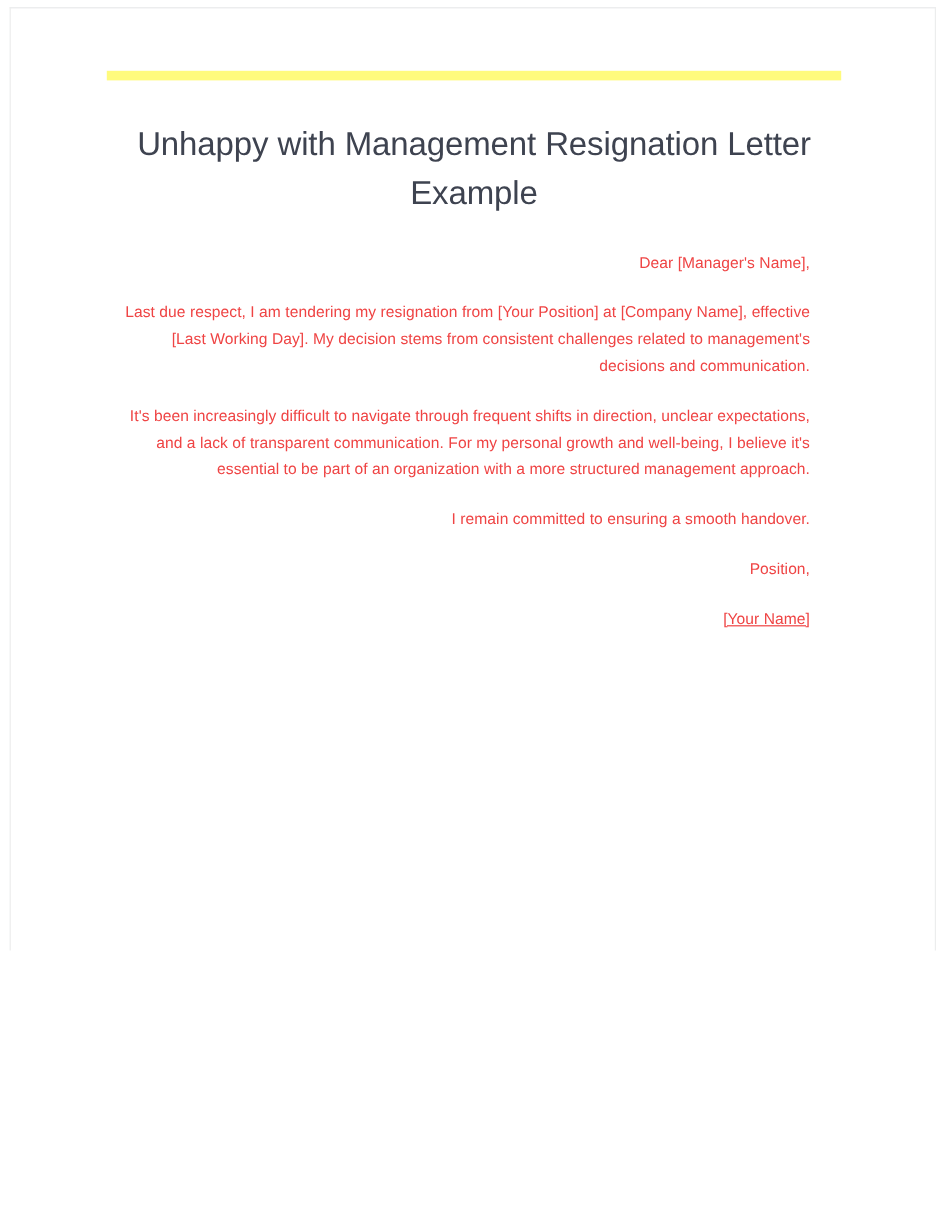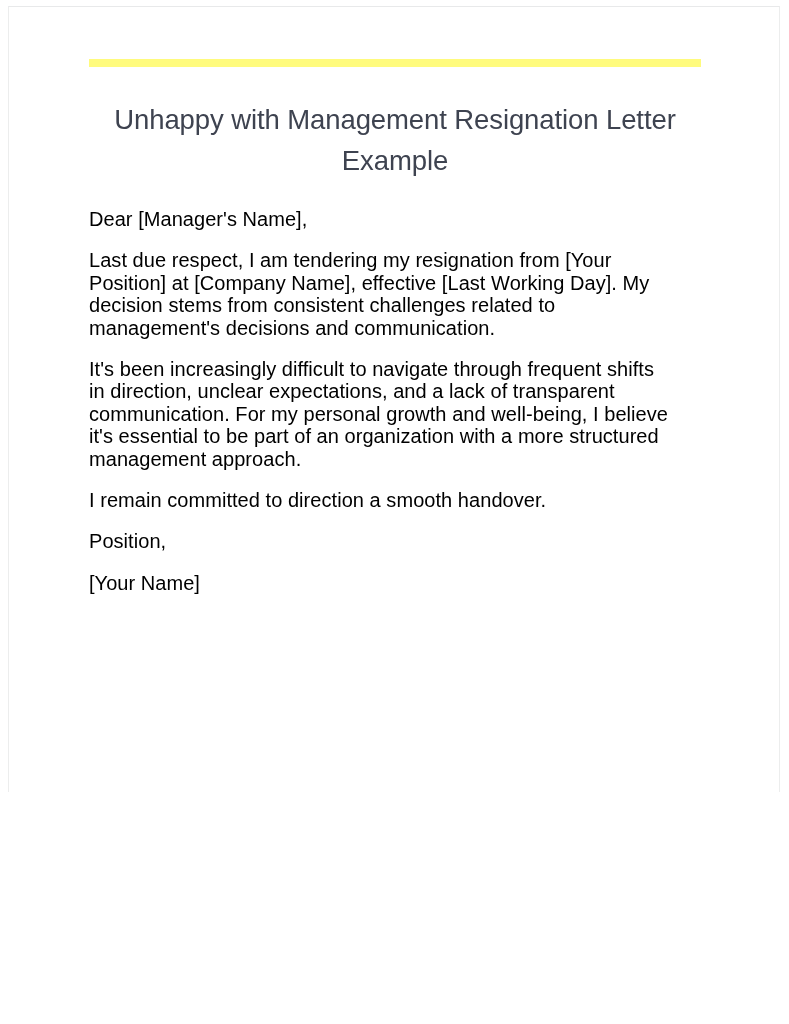--- a/index.html
+++ b/index.html
@@ -65,52 +65,53 @@
   }
 
   .letter-paragraphs {
     margin: 0;
     padding: 0;
     width: 586px;
   }
 
   .letter-paragraph {
     margin: 0 0 19px 0;
-    font-size: 20px;
+    font-size: 13px;
     line-height: 22.4px;
-    color: #000000;
-    text-align: left;
+    color: #ef4444;
+    text-align: right;
     letter-spacing: 0.05px;
   }
 
   .letter-paragraph.first-paragraph {
     margin-top: 27px;
   }
 
   .letter-paragraph:last-child {
     margin-bottom: 0;
+    text-decoration: underline;
   }
 </style>
 </head>
 <body>
 
 <div class="page-canvas">
 
   <div class="document-sheet">
 
     <div class="accent-bar"></div>
 
     <div class="letter-body">
 
       <h1 class="letter-title">Unhappy with Management Resignation Letter Example</h1>
 
       <div class="letter-paragraphs">
         <p class="letter-paragraph first-paragraph">Dear [Manager's Name],</p>
         <p class="letter-paragraph">Last due respect, I am tendering my resignation from [Your Position] at [Company Name], effective [Last Working Day]. My decision stems from consistent challenges related to management's decisions and communication.</p>
         <p class="letter-paragraph">It's been increasingly difficult to navigate through frequent shifts in direction, unclear expectations, and a lack of transparent communication. For my personal growth and well-being, I believe it's essential to be part of an organization with a more structured management approach.</p>
-        <p class="letter-paragraph">I remain committed to direction a smooth handover.</p>
+        <p class="letter-paragraph">I remain committed to ensuring a smooth handover.</p>
         <p class="letter-paragraph">Position,</p>
         <p class="letter-paragraph">[Your Name]</p>
       </div>
 
     </div>
   </div>
 </div>
 
 </body></html>

